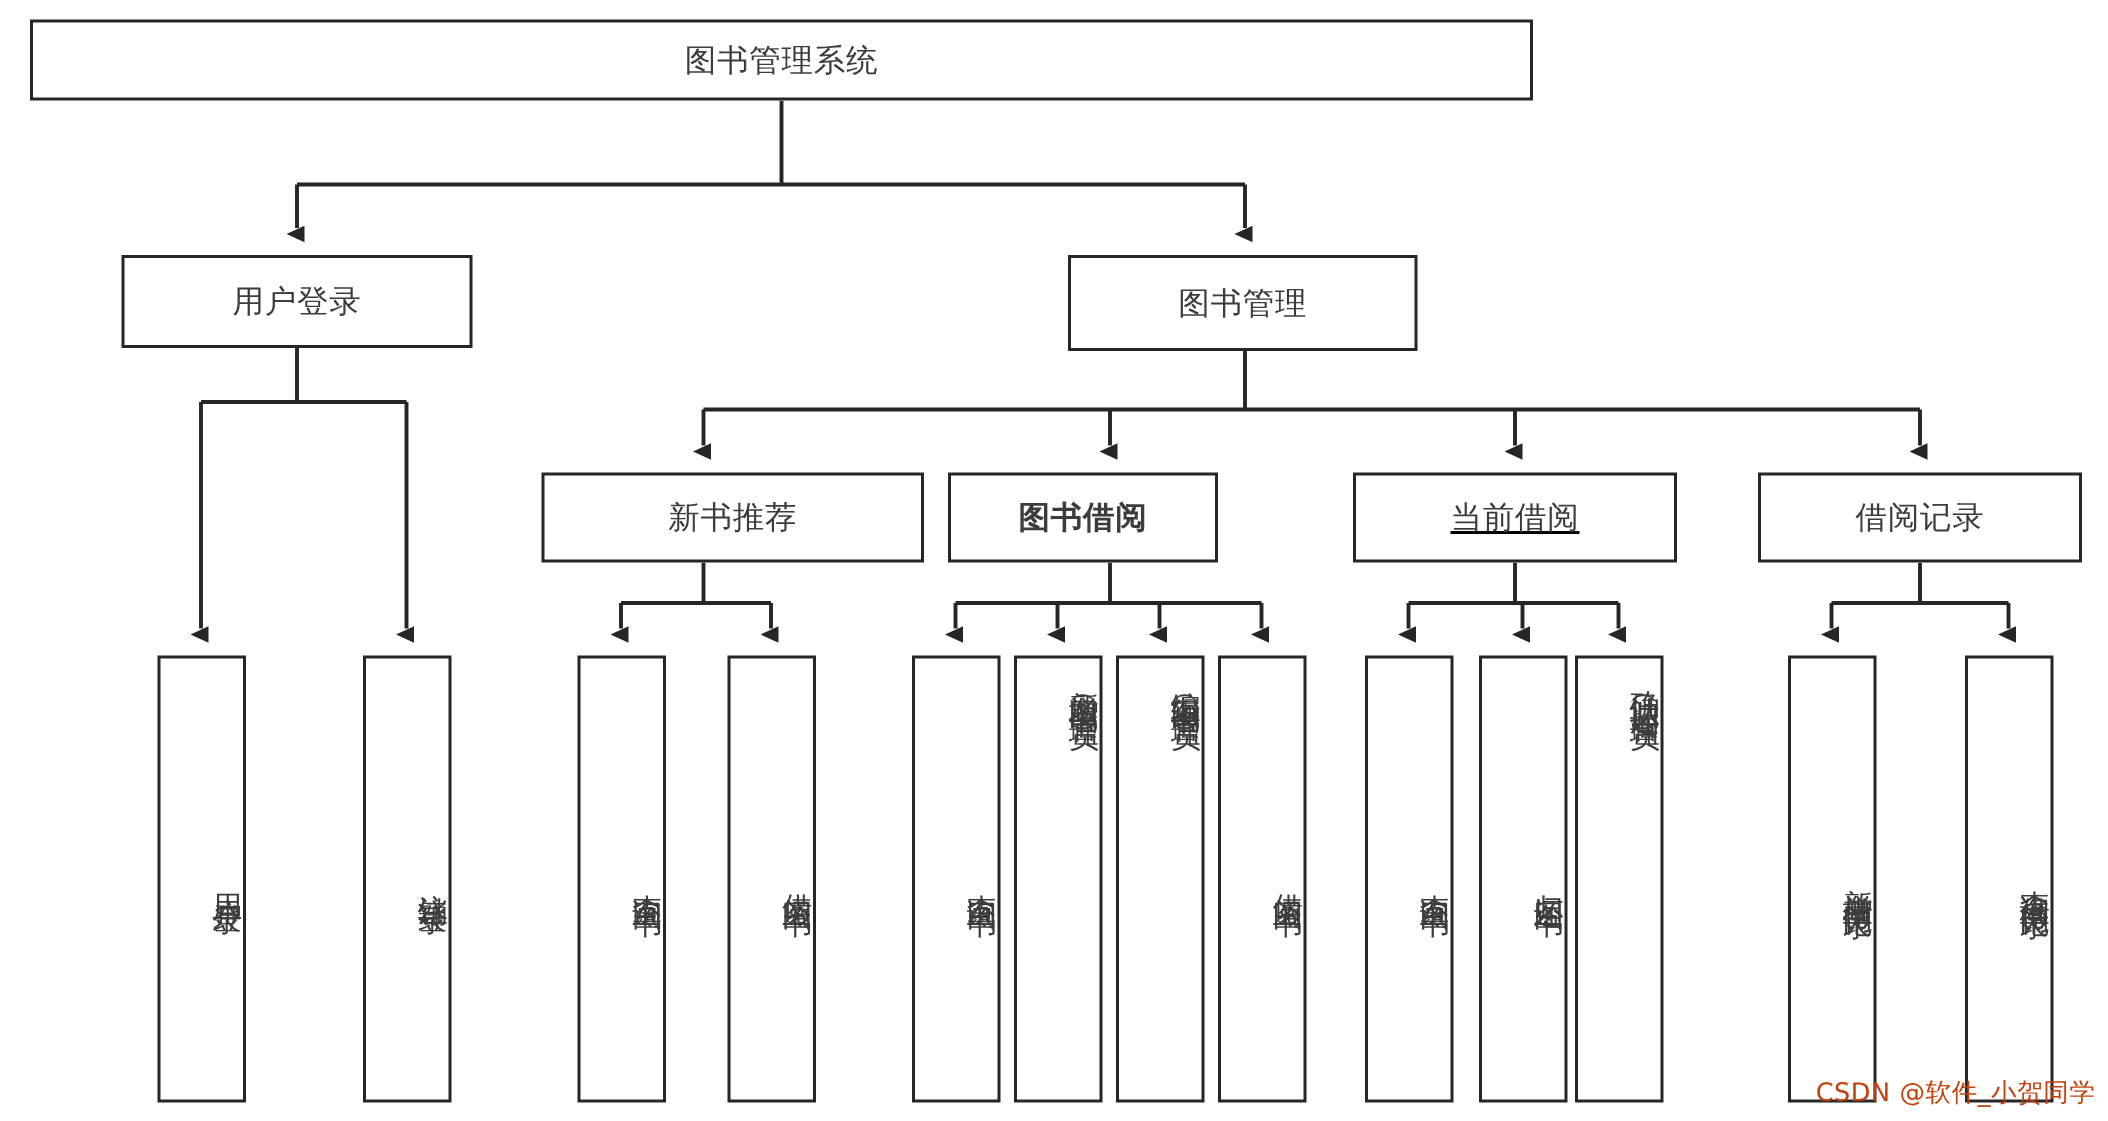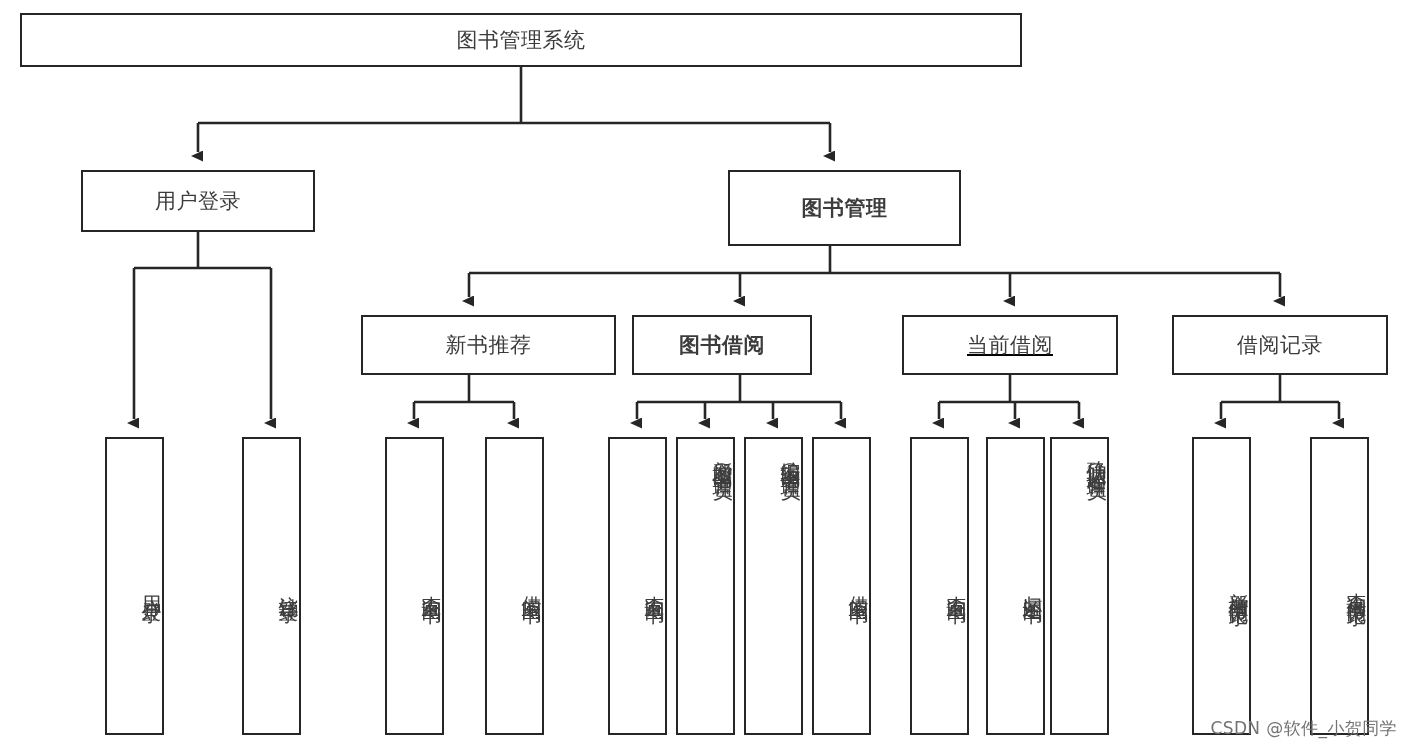--- a/index.html
+++ b/index.html
@@ -54,21 +54,21 @@
     width: 100%;
     display: block;
   }
   .node.vertical.center .node-label {
     margin-top: 0;
   }
   .watermark {
     position: absolute;
     right: 8px;
     bottom: 7px;
-    color: #737373;
+    color: #c2410c;
     font-size: 17px;
     letter-spacing: 0.4px;
     white-space: nowrap;
     font-family: "DejaVu Sans", "Liberation Sans", sans-serif;
   }
 </style>
 </head>
 <body>
 
 <div id="canvas">
@@ -123,21 +123,21 @@
     </g>
   </svg>
 
   <div class="node" style="left:20px; top:13px; width:1002px; height:54px;">
     <span class="node-label">图书管理系统</span>
   </div>
 
   <div class="node" style="left:81px; top:170px; width:234px; height:62px;">
     <span class="node-label">用户登录</span>
   </div>
-  <div class="node" style="left:728px; top:170px; width:233px; height:76px;font-weight:bold;">
+  <div class="node" style="left:712px; top:170px; width:233px; height:64px;">
     <span class="node-label">图书管理</span>
   </div>
 
   <div class="node" style="left:361px; top:315px; width:255px; height:60px;">
     <span class="node-label">新书推荐</span>
   </div>
   <div class="node" style="left:632px; top:315px; width:180px; height:60px;font-weight:bold;">
     <span class="node-label">图书借阅</span>
   </div>
   <div class="node" style="left:902px; top:315px; width:216px; height:60px;text-decoration:underline;">

